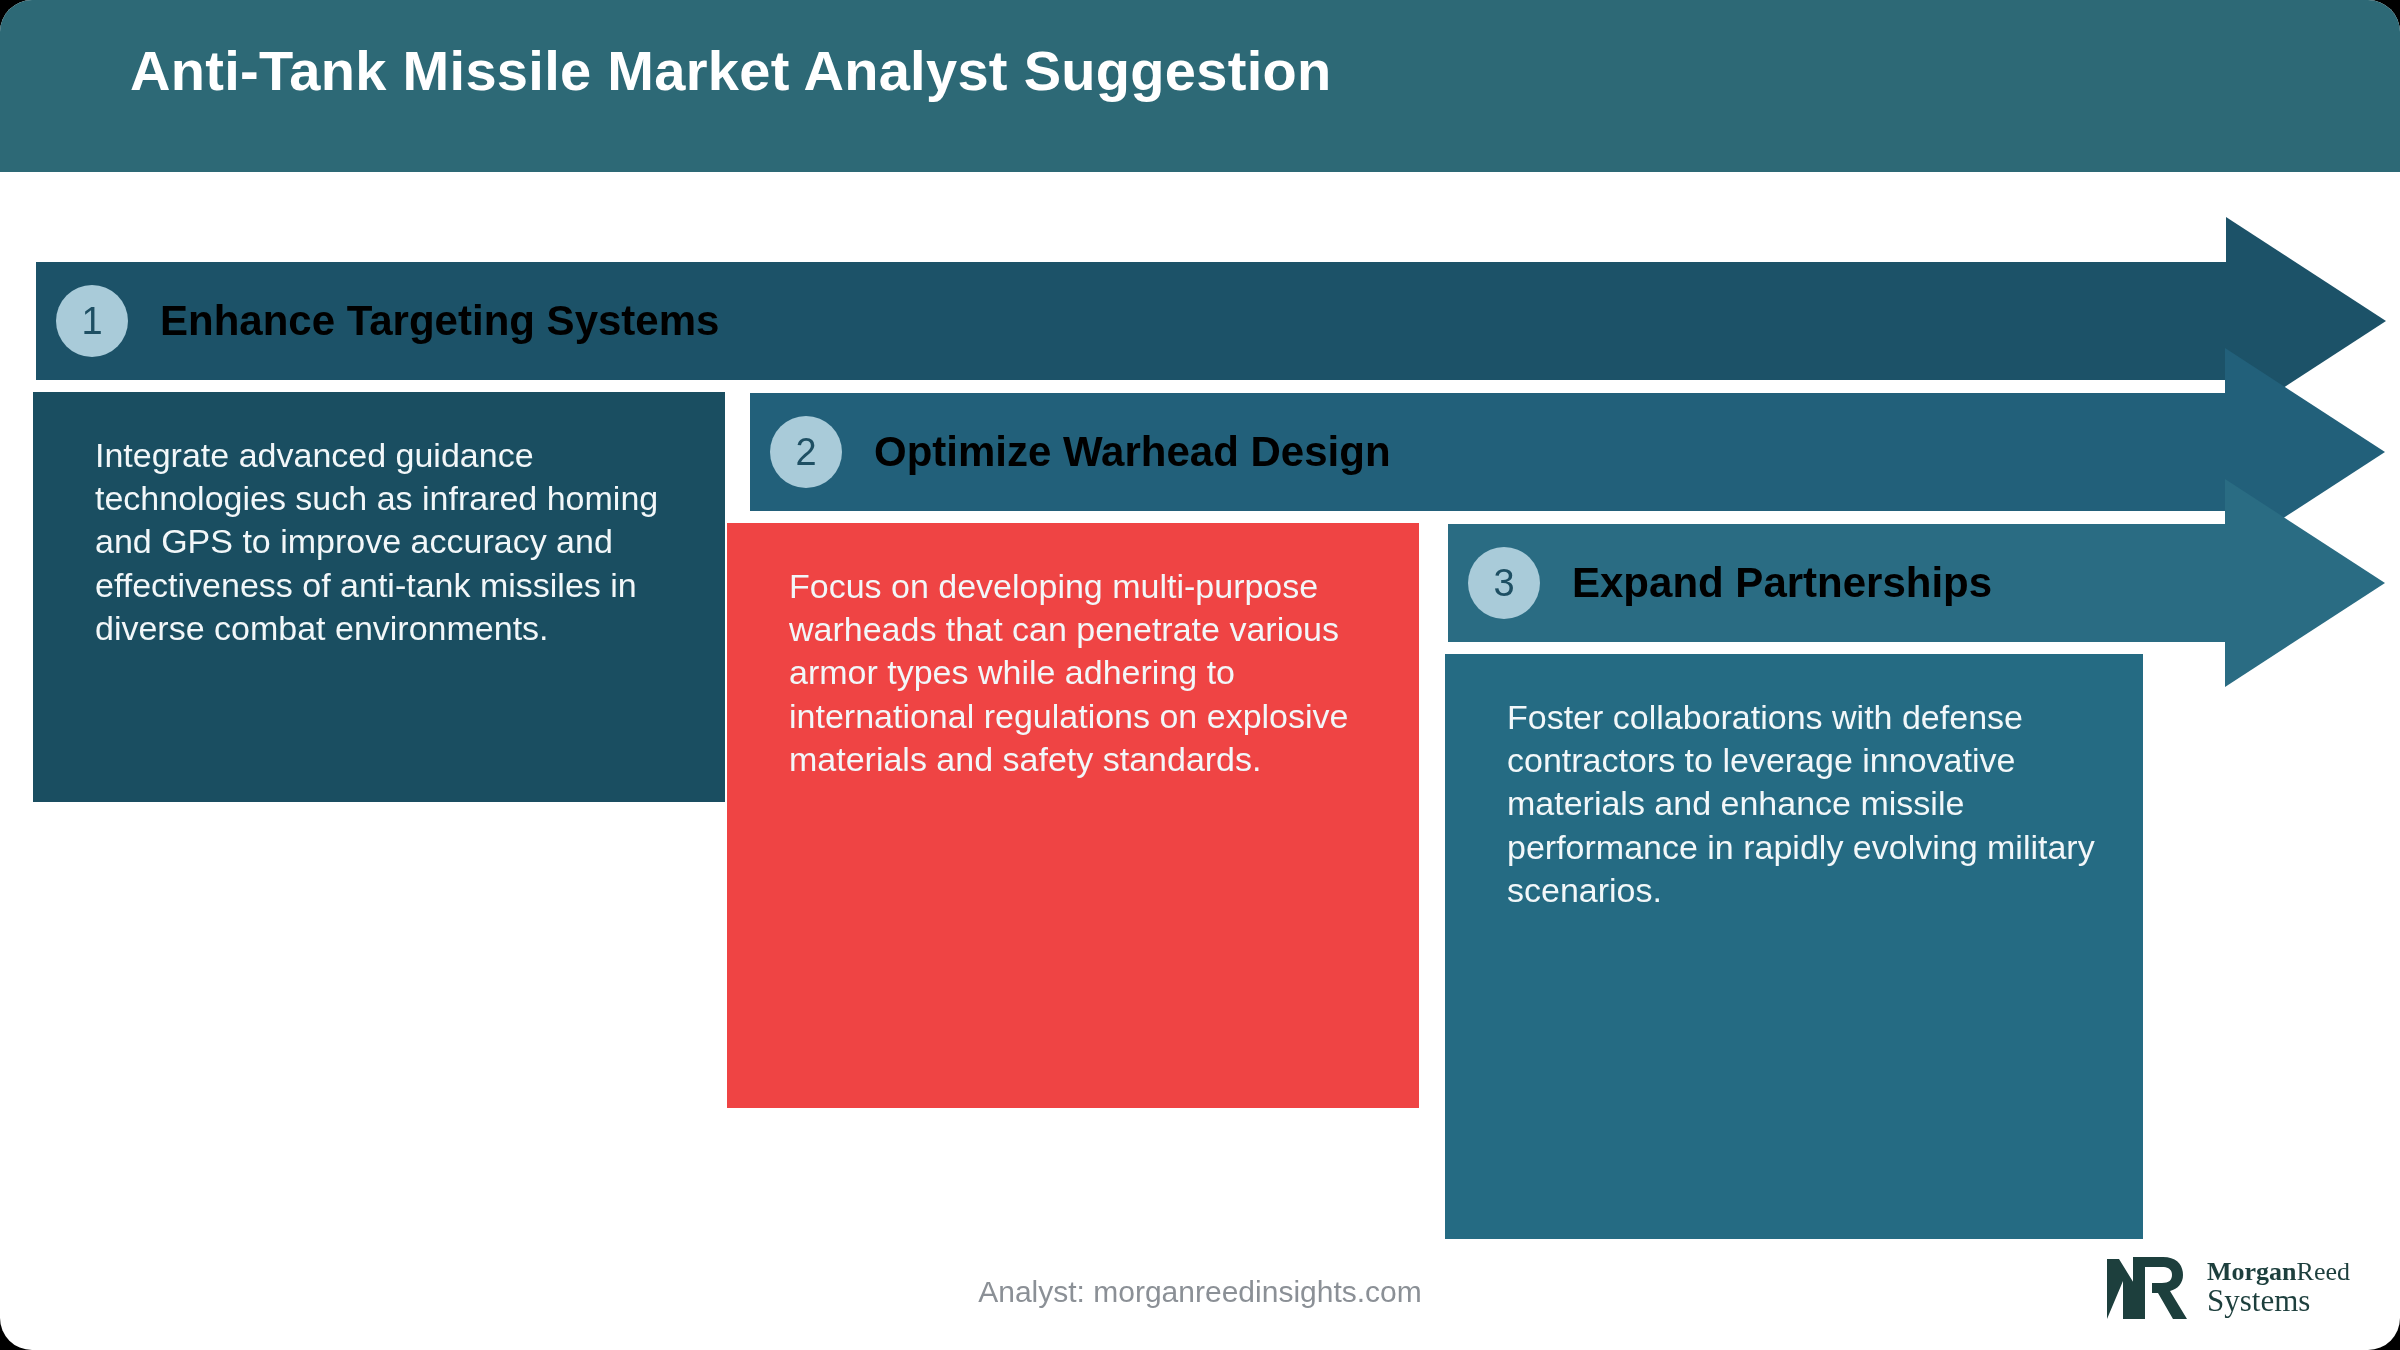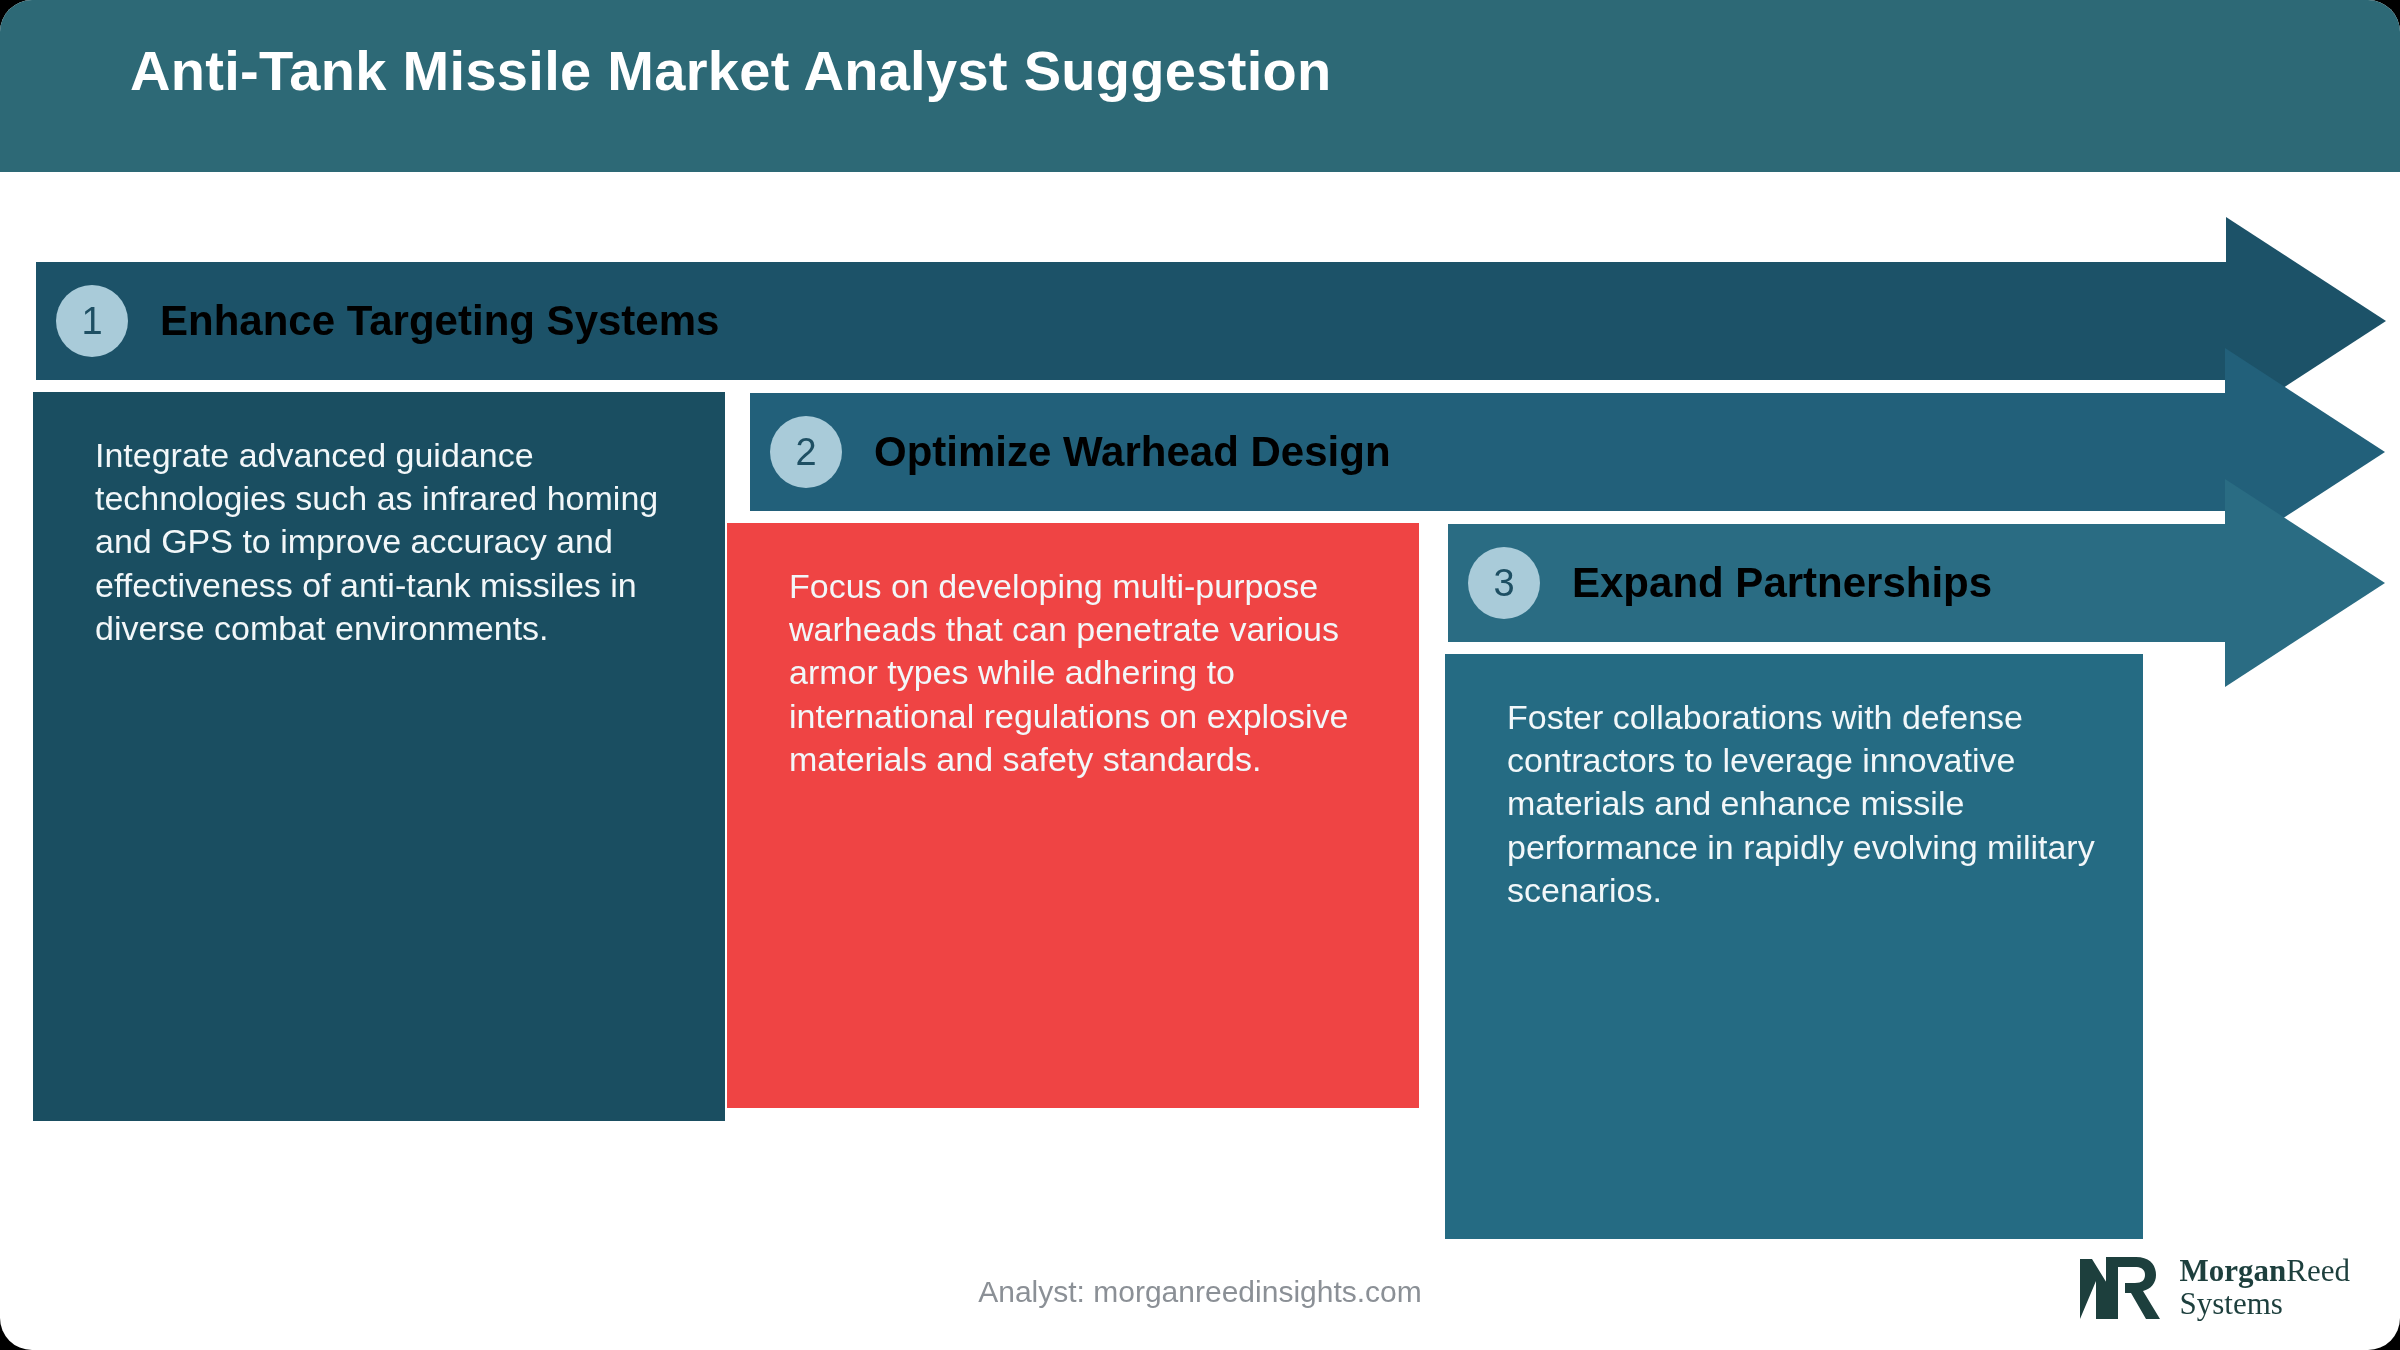--- a/index.html
+++ b/index.html
@@ -139,21 +139,21 @@
   .card-text {
     font-size: 34px;
     line-height: 1.27;
     color: #f2f7f9;
     font-weight: 400;
   }
   #body-1 {
     left: 33px;
     top: 392px;
     width: 692px;
-    height: 729px;
+    height: 410px;
     background: #1a4e61;
   }
   #body-2 {
     left: 727px;
     top: 523px;
     width: 692px;
     height: 585px;
     background: #ef4444;
   }
   #body-3 {
@@ -186,21 +186,21 @@
   #logo-mark {
     width: 86px;
     height: 66px;
     flex: 0 0 auto;
   }
   #logo-text {
     font-family: "Liberation Serif", serif;
     color: #1d3f3d;
     line-height: 1.05;
   }
-  #logo-line-1 { font-size: 31px; }
+  #logo-line-1 { font-size: 26px; }
   #logo-line-1 .bold { font-weight: bold; }
   #logo-line-2 { font-size: 31px; }
 </style>
 </head>
 <body>
 
 <div id="canvas">
 
   <div id="header">
     <div id="header-title">Anti-Tank Missile Market Analyst Suggestion</div>

